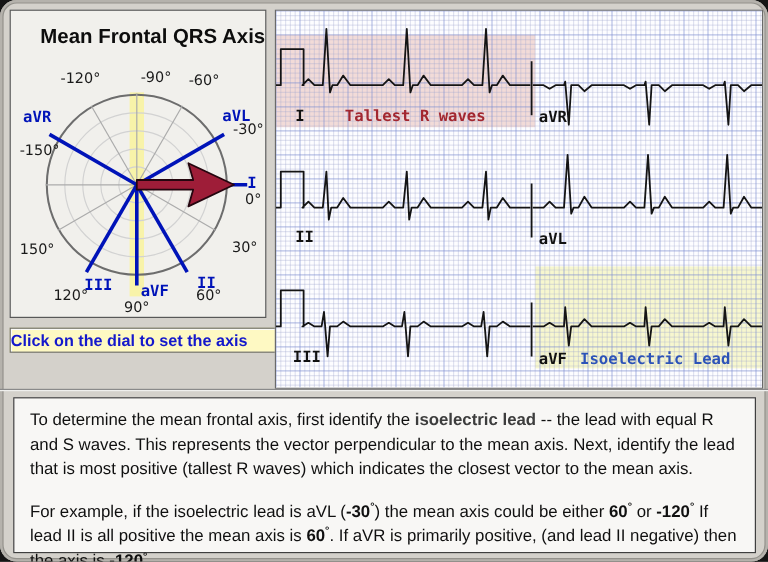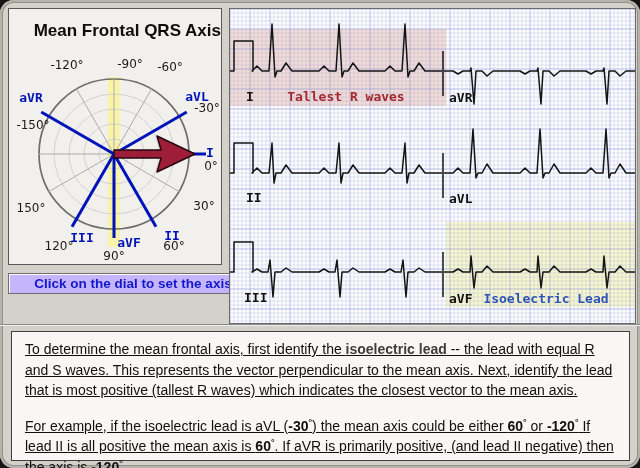--- a/index.html
+++ b/index.html
@@ -4,32 +4,32 @@
 <style>
   html,body{margin:0;padding:0;background:#151515;width:640px;height:468px;overflow:hidden;
     font-family:"Liberation Sans",sans-serif;}
   .window{position:absolute;left:0;top:0;width:640px;height:468px;background:#d4d1cb;
     border-radius:14px;overflow:hidden;box-shadow:inset 0 0 0 2px #b5b2ac, inset 0 0 0 3px #94928c;}
   .dial-panel{position:absolute;left:8px;top:8px;width:214px;height:257px;background:#f1f0ec;
     border:1px solid #585858;box-sizing:border-box;}
   .dial-title{position:absolute;left:0;top:12px;width:100%;text-align:right;
     font-weight:bold;font-size:17px;color:#0d0d0d;letter-spacing:0;}
   #dial-svg{position:absolute;left:0;top:0;width:212px;height:255px;cursor:pointer;}
-  .instruction-box{position:absolute;left:8px;top:273px;width:250px;height:21px;background:#c4b5fd;
+  .instruction-box{position:absolute;left:8px;top:273px;width:250px;height:21px;background:#fef9c3;
     border:1px solid #6e6e6e;box-shadow:inset 1px 1px 0 #fbfbf9;box-sizing:border-box;
-    display:flex;align-items:center;justify-content:center;}
+    display:flex;align-items:center;}
   .instruction-box span{color:#1418cc;font-weight:bold;font-size:13.5px;white-space:nowrap;}
   .ecg-panel{position:absolute;left:229px;top:8px;width:405px;height:314px;background:#fdfdff;
     border:1px solid #6a6a6a;box-sizing:content-box;}
   .divider{position:absolute;left:0;top:324px;width:640px;height:0;
     border-top:1px solid #8a8a8a;border-bottom:1px solid #efefed;}
   .text-panel{position:absolute;left:11px;top:331px;width:619px;height:130px;background:#f8f7f5;
     border:1px solid #3f3f3f;box-sizing:border-box;padding:7px 13px;color:#101010;
     font-size:14px;line-height:20.5px;}
-  .text-panel p{margin:0 0 15px 0;text-decoration:underline;}
+  .text-panel p{margin:0 0 15px 0;}
   .text-panel sup{font-size:9px;font-weight:bold;vertical-align:super;line-height:0;}
   text{user-select:none;}
 </style>
 </head>
 <body>
 
 <div class="window">
 
   <div class="dial-panel">
     <svg id="dial-svg" viewBox="0 0 212 255">

